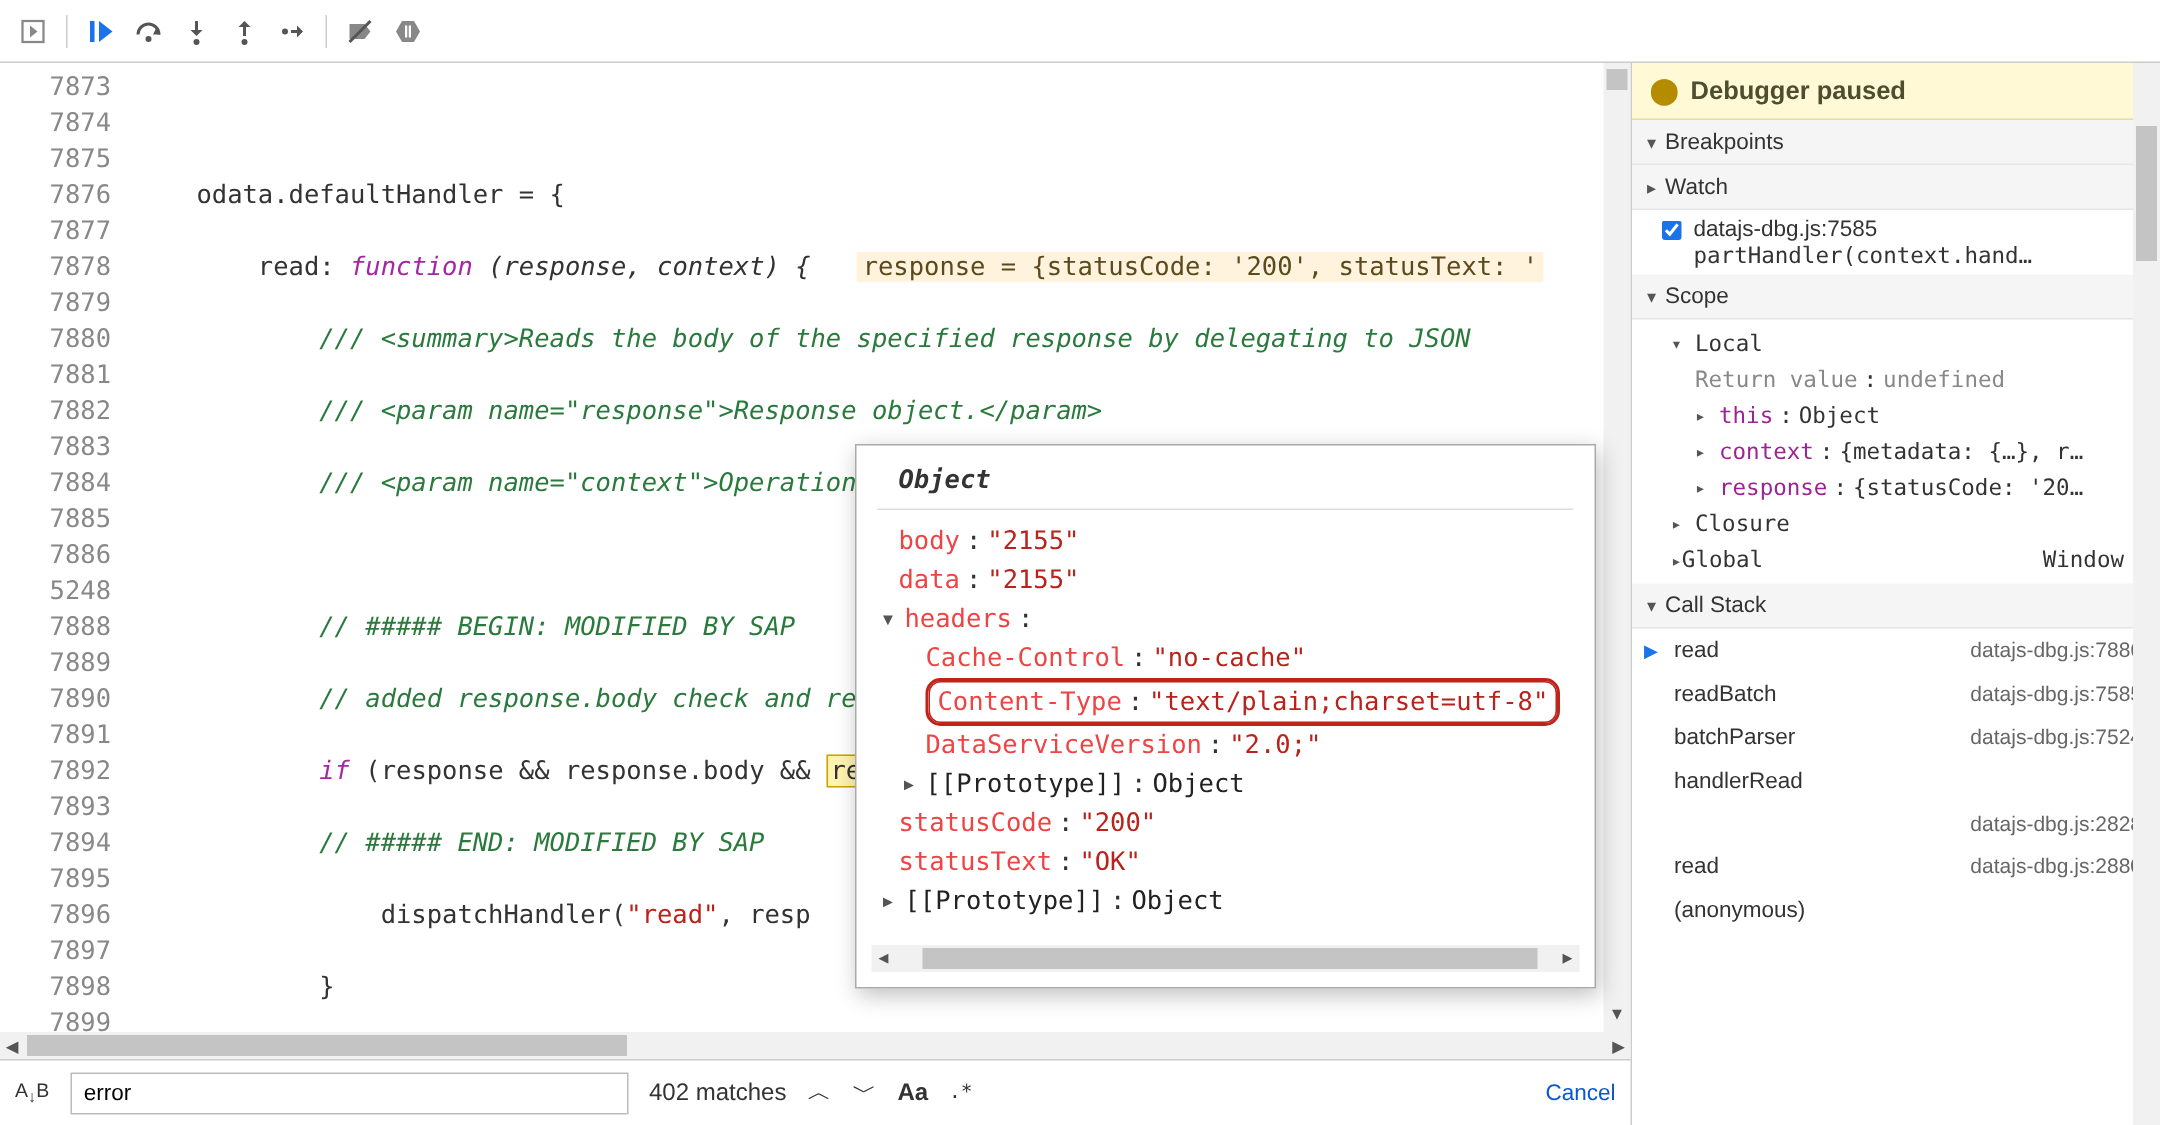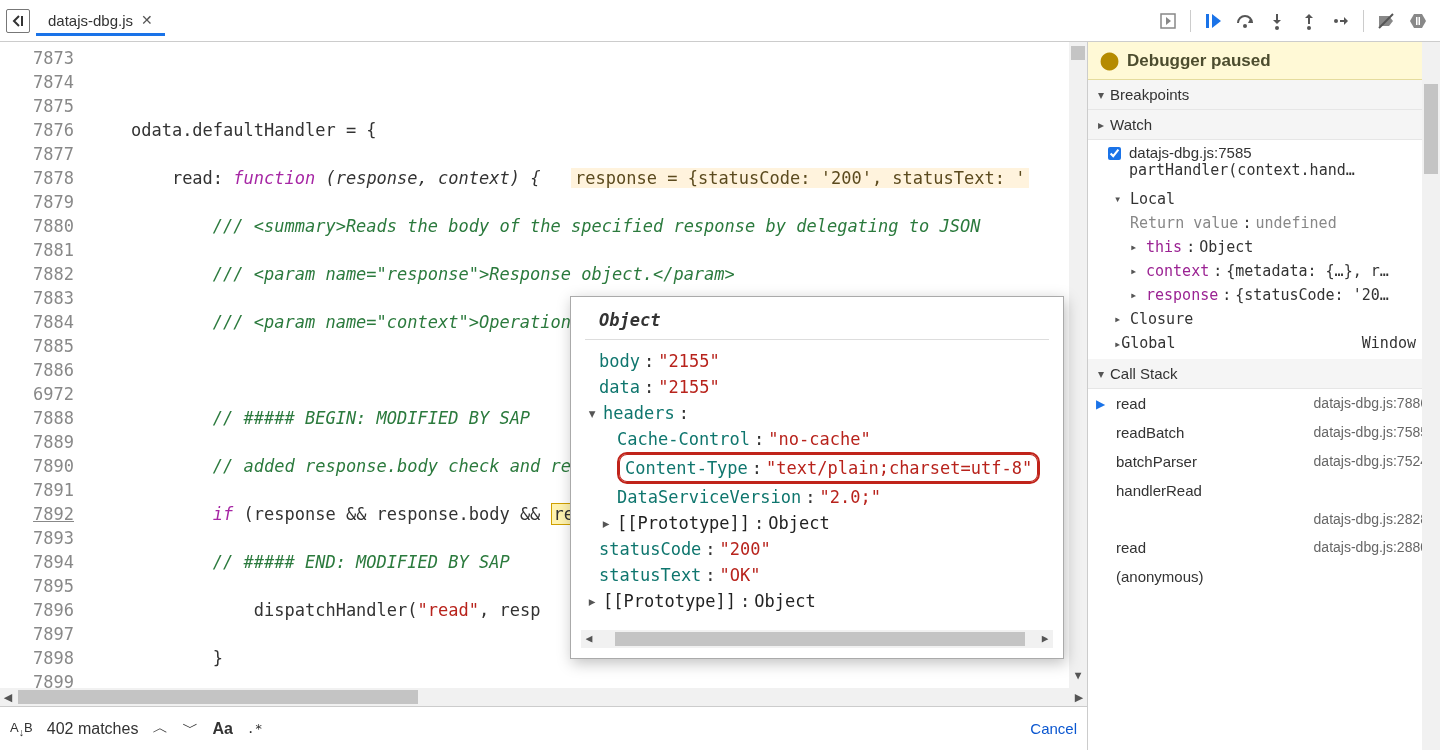--- a/index.html
+++ b/index.html
@@ -44,21 +44,21 @@
   .search-input { flex:1; height:28px; border:1px solid #bbb; padding:0 8px; font-size:15px; max-width:520px; }
   .matches { font-size:16px; color:#333; }
   .nav-btn { font-size:16px; color:#333; }
   .regex { font-family: Consolas, monospace; color:#333; }
   .cancel { color:#0b57d0; font-size:15px; }
 
   .tooltip { position:absolute; left:570px; top:254px; width:494px; background:#fff; border:1px solid #aaa; box-shadow: 2px 4px 14px rgba(0,0,0,.25); font-family: Consolas, Menlo, monospace; font-size:17px; line-height:26px; padding:10px 14px 44px 14px; }
   .tooltip hr { border:none; border-top:1px solid #ddd; margin:6px 0 8px 0; }
   .tt-title { font-weight:bold; color:#333; padding-left: 14px; font-style: italic;}
   .tt-row { display:flex; gap:4px; align-items:center; }
-  .tt-key { color:#0f766e; }
+  .tt-key { color:#ef4444; }
   .tt-str { color:#b8231c; }
   .tt-plain { color:#222; }
   .tt-expand { color:#555; width:14px; display:inline-block; text-align:center; }
   .tt-highlight { border:2px solid #c0231a; border-radius:10px; padding: 1px 6px; display:inline-flex; gap:4px; align-items:center; box-shadow: 0 0 0 1px #c0231a inset; }
   .tt-indent1 { padding-left:14px; }
   .tt-indent2 { padding-left:32px; }
   .tt-hscroll { position:absolute; left:10px; right:10px; bottom:10px; height:18px; background:#f1f1f1; display:flex; align-items:center; }
   .tt-hthumb { height:14px; background:#c4c4c4; width:410px; margin-left:18px; }
   .tt-harrow { width:16px; text-align:center; font-size:11px; color:#555; }
 
@@ -84,32 +84,20 @@
   .mono { font-family: Consolas, Menlo, monospace; }
   .dbg-pane-vscroll { width:18px; background:#f1f1f1; position:absolute; right:0; top:0; bottom:0; }
   .dbg-pane-vscroll .thumb { position:absolute; top:42px; left:2px; right:2px; height:90px; background:#c4c4c4; }
   .line .inline-val:first-child{margin-left:0}
 </style>
 </head>
 <body>
 
 <div class="root">
   <div class="topbar">
-    <div class="left-tabbar">
-      <div class="panel-toggle">
-        <svg width="14" height="14" viewBox="0 0 14 14">
-            <path d="M8 2 L3 7 L8 12" stroke="#333" stroke-width="2" fill="none"></path>
-            <rect x="10" y="2" width="2" height="10" fill="#333"></rect>
-          </svg>
-      </div>
-      <div class="file-tab">
-        <span>datajs-dbg.js</span>
-        <span class="close">✕</span>
-      </div>
-    </div>
     <div class="right-icons">
       <div class="tool-btn">
         <svg width="18" height="18" viewBox="0 0 18 18">
             <rect x="2" y="2" width="14" height="14" fill="none" stroke="#888" stroke-width="1.5"></rect>
             <path d="M7 5 L12 9 L7 13 Z" fill="#888"></path>
           </svg>
       </div>
       <div class="divider-v"></div>
       <div class="tool-btn blue">
         <svg width="20" height="20" viewBox="0 0 20 20">
@@ -173,26 +161,26 @@
             <div style="height: 24px;">7877</div>
             <div style="height: 24px;">7878</div>
             <div style="height: 24px;">7879</div>
             <div style="height: 24px;">7880</div>
             <div style="height: 24px;">7881</div>
             <div style="height: 24px;">7882</div>
             <div style="height: 24px;">7883</div>
             <div style="height: 24px;">7884</div>
             <div style="height: 24px;">7885</div>
             <div style="height: 24px;">7886</div>
-            <div style="height: 24px;">6972</div>
+            <div style="height: 24px;">5248</div>
             <div style="height: 24px;">7888</div>
             <div style="height: 24px;">7889</div>
             <div style="height: 24px;">7890</div>
             <div style="height: 24px;">7891</div>
-            <div style="height: 24px; text-decoration: underline;">7892</div>
+            <div style="height: 24px;">7892</div>
             <div style="height: 24px;">7893</div>
             <div style="height: 24px; margin-left: 24px;">7894</div>
             <div style="height: 24px;">7895</div>
             <div style="height: 24px;">7896</div>
             <div style="height: 24px;">7897</div>
             <div style="height: 24px;">7898</div>
             <div style="height: 24px; margin-left: 16px;">7899</div>
           </div>
         <div class="code">
 <div class="line"></div>
@@ -297,20 +285,21 @@
       <div class="hscroll-row">
         <div class="h-arrow">◀</div>
         <div class="h-track">
             <div class="h-thumb"></div>
           </div>
         <div class="h-arrow">▶</div>
       </div>
 
       <div class="searchbar">
         <span class="search-ab">A<sub>↓</sub>B</span>
+        <input class="search-input" value="error" style="">
         <span class="matches">402 matches</span>
         <span class="nav-btn">︿</span>
         <span class="nav-btn">﹀</span>
         <span class="nav-btn" style="font-weight:bold">Aa</span>
         <span class="regex">.*</span>
         <span style="flex:1"></span>
         <span class="cancel">Cancel</span>
       </div>
     </div>
 
@@ -328,20 +317,23 @@
           <span>Watch</span>
         </div>
       <div class="bp-row">
         <input type="checkbox" checked="" style="">
         <div>
           <div>datajs-dbg.js:7585</div>
           <div class="mono">partHandler(context.hand…</div>
         </div>
       </div>
 
+      <div class="section-head expanded">
+          <span>Scope</span>
+        </div>
       <div class="section-body">
         <div class="scope-sub">
             <span class="tri">▾</span>
             <span>Local</span>
           </div>
         <div class="scope-sub scope-level2">
             <span class="scope-muted">Return value</span>
             <span>:</span> 
             <span class="scope-muted">undefined</span>
           </div>

